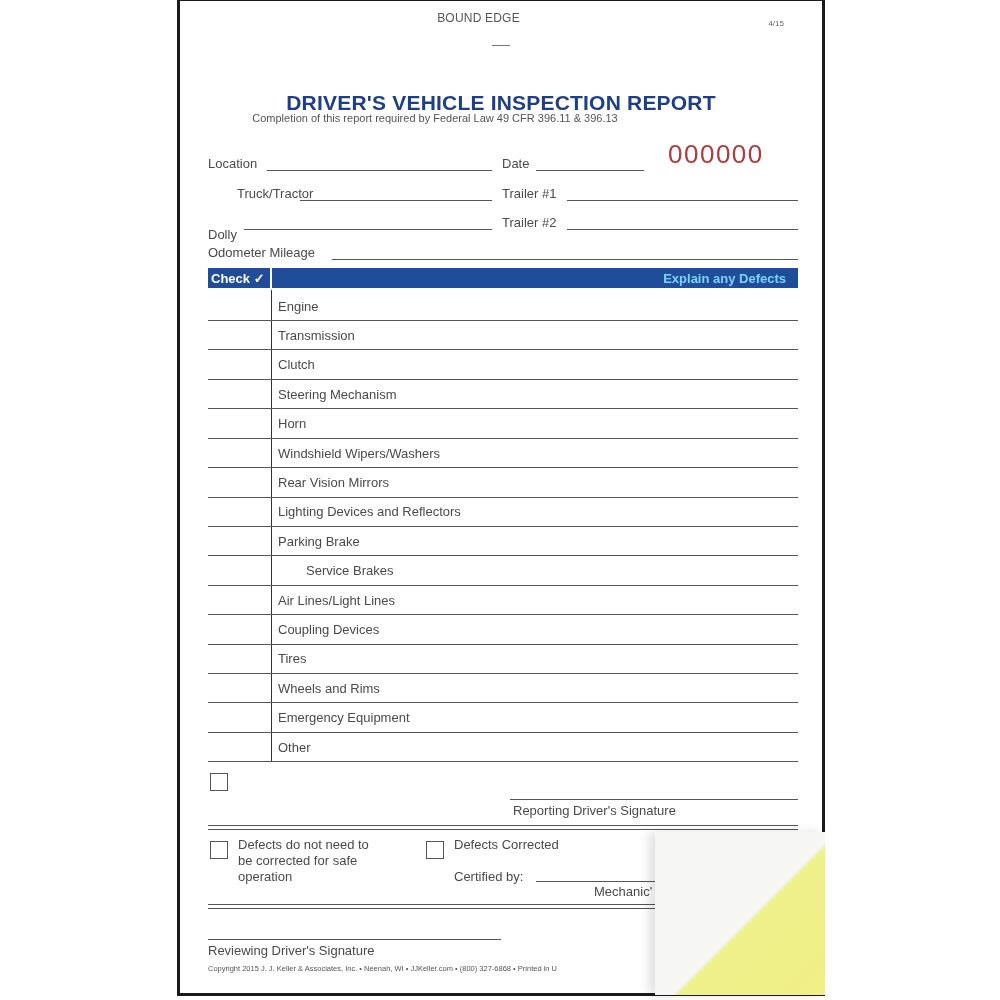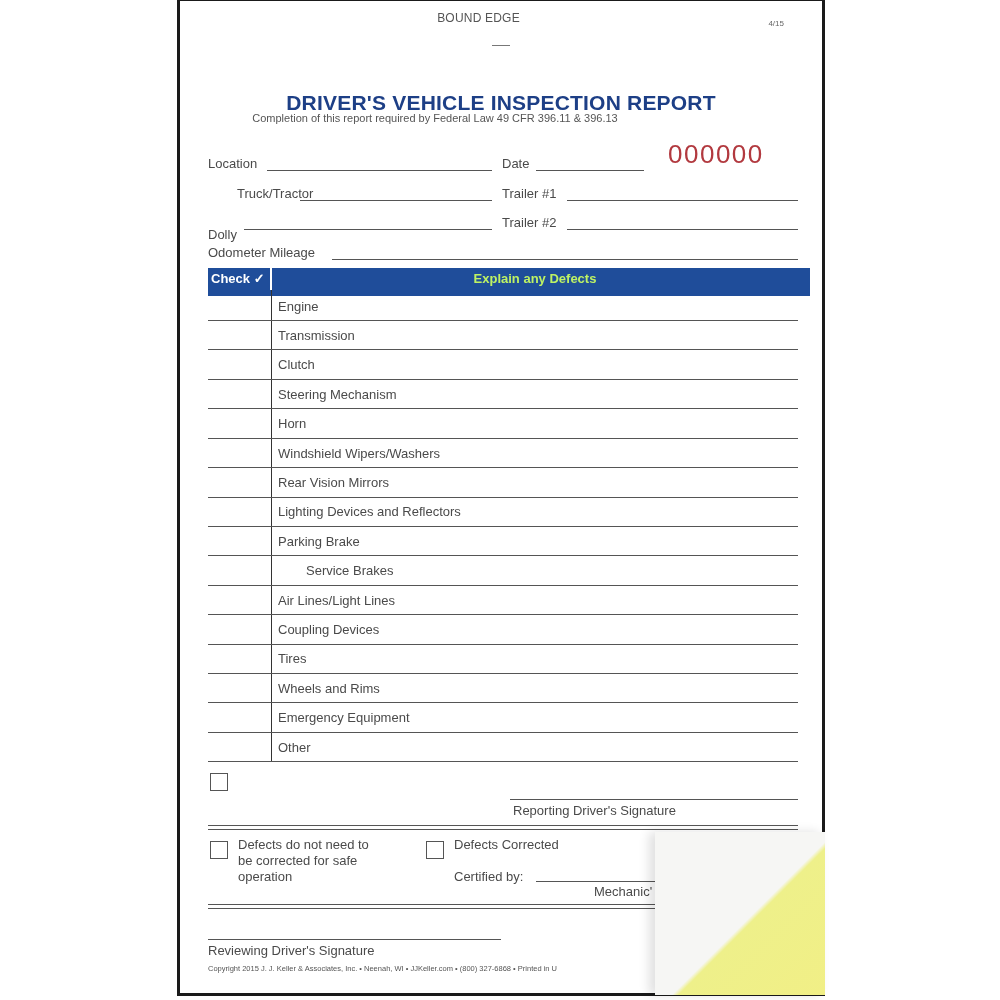--- a/index.html
+++ b/index.html
@@ -11,25 +11,25 @@
   .abs { position: absolute; }
   .bound { left: 0; width: 597px; top: 10px; text-align: center; font-size: 12px; color: #555; letter-spacing: 0.2px; }
   .bound-tick { left: 312px; top: 44px; width: 18px; height: 1px; background: #777; }
   .revision { right: 38px; top: 18px; font-size: 8px; color: #666; }
   .title { left: 0; width: 642px; top: 90px; text-align: center; font-size: 21px; font-weight: bold; color: #1d3f86; letter-spacing: 0.2px; }
   .subtitle { left: 0; width: 510px; top: 111px; text-align: center; font-size: 11px; color: #555; }
   .serial { left: 488px; top: 138px; font-size: 26px; color: #b2393f; letter-spacing: 1.5px; }
   .field-label { font-size: 13px; color: #4a4a4a; white-space: nowrap; }
   .uline { height: 1px; background: #555; }
   .check-header {
-    left: 28px; top: 267px; width: 590px; height: 28px; background: #1f4d9a; padding-left: 12px;
+    left: 28px; top: 267px; width: 590px; height: 20px; background: #1f4d9a;
   }
   .check-header .check-lbl { position: absolute; left: 3px; top: 3px; font-size: 13px; font-weight: bold; color: #fff; }
   .check-header .sep { position: absolute; left: 62px; top: 0; width: 2px; height: 22px; background: #ffffff; }
-  .check-header .explain { position: absolute; left: 64px; right: 12px; top: 3px; text-align: center; font-size: 13px; font-weight: bold; color: #bef264; }
+  .check-header .explain { position: absolute; left: 64px; right: 12px; top: 3px; text-align: right; font-size: 13px; font-weight: bold; color: #7dd3fc; }
   .vline { left: 91px; top: 289px; width: 1px; height: 471px; background: #333; }
   .row-lbl { font-size: 13px; color: #4a4a4a; white-space: nowrap; }
   .row-line { left: 28px; width: 590px; height: 1px; background: #555; }
   .cbox { width: 18px; height: 18px; border: 1px solid #555; box-sizing: border-box; background: #fff; }
   .small-text { font-size: 13px; color: #4a4a4a; line-height: 16px; white-space: nowrap; }
   .copyright { left: 28px; top: 963px; font-size: 7.5px; color: #555; white-space: nowrap; }
   .copy-sheet {
     position: absolute; left: 655px; top: 832px; width: 170px; height: 163px;
     background: #f6f6f4; box-shadow: -6px 0 10px rgba(0,0,0,0.12);
   }

